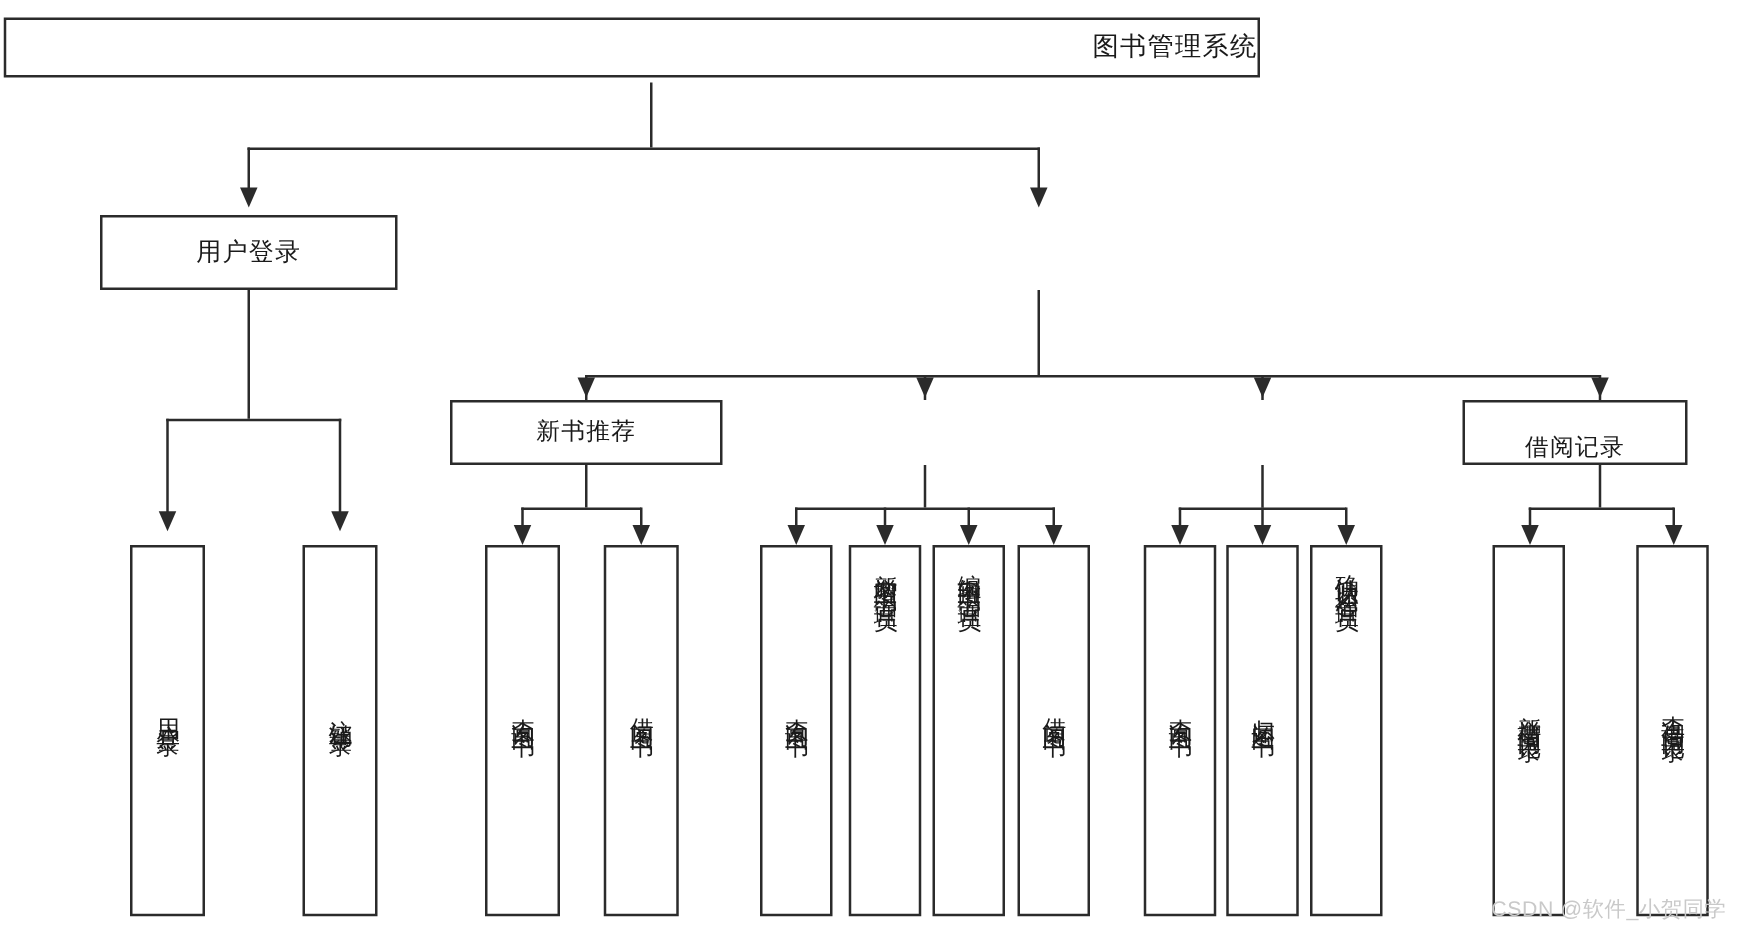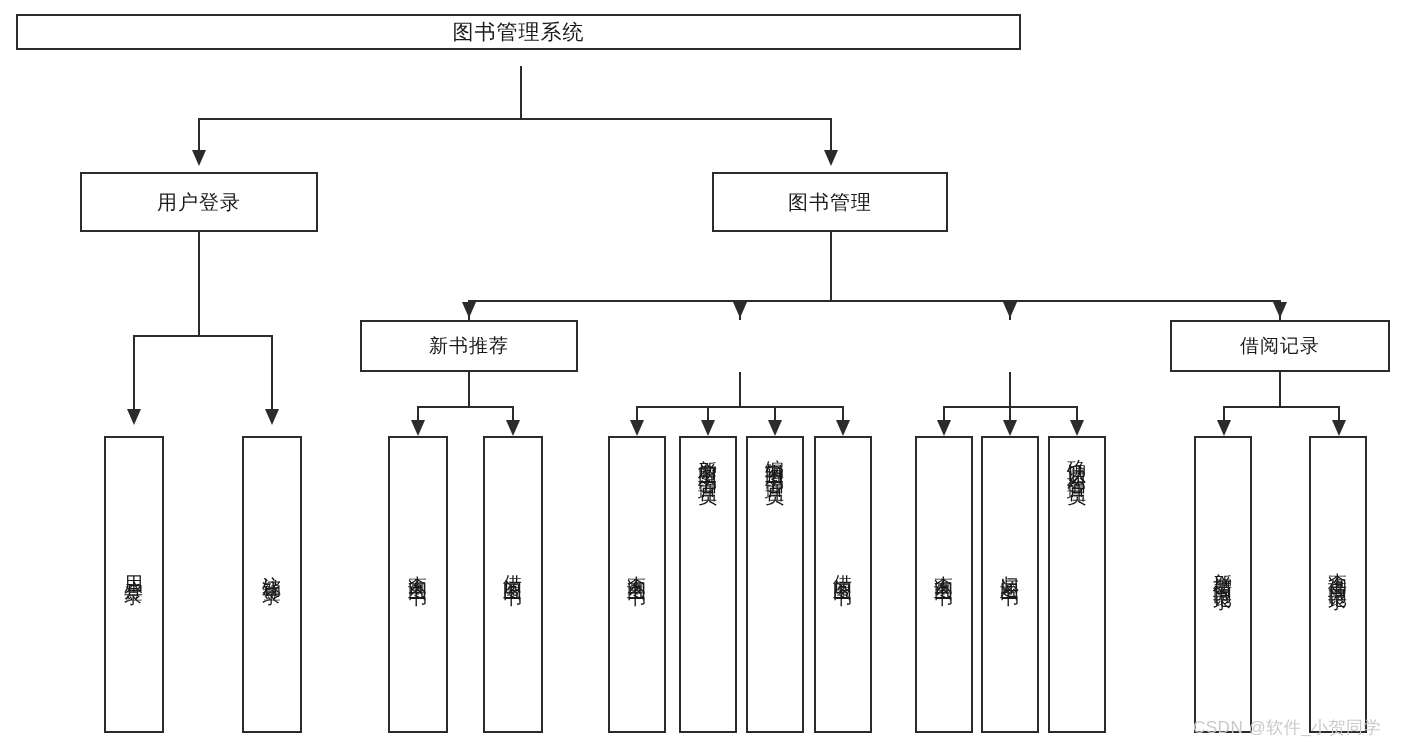--- a/index.html
+++ b/index.html
@@ -80,41 +80,38 @@
     white-space:nowrap;
     letter-spacing:0.5px;
     pointer-events:none;
   }
 </style>
 </head>
 <body>
 
 <div id="stage">
 
-  <div class="node root" style="left:16px;top:14px;width:1005px;height:36px;">
+  <div class="node root" style="left:3px;top:14px;width:1005px;height:48px;justify-content:flex-end;">
     <span>图书管理系统</span>
   </div>
 
   <div class="ln vln" style="left:520px;top:66px;width:2px;height:52px;"></div>
 
   <div class="ln hln" style="left:198px;top:118px;width:634px;height:2px;"></div>
 
   <div class="ln vln" style="left:198px;top:118px;width:2px;height:34px;"></div>
   <div class="arrow" style="left:192px;top:150px;"></div>
 
   <div class="ln vln" style="left:830px;top:118px;width:2px;height:34px;"></div>
   <div class="arrow" style="left:824px;top:150px;"></div>
 
   <div class="node lvl1" style="left:80px;top:172px;width:238px;height:60px;">
     <span>用户登录</span>
   </div>
 
-  <div class="node lvl1" style="left:712px;top:172px;width:236px;height:60px;">
-    <span>图书管理</span>
-  </div>
 
   <div class="ln vln" style="left:198px;top:232px;width:2px;height:103px;"></div>
   <div class="ln hln" style="left:133px;top:335px;width:140px;height:2px;"></div>
   <div class="ln vln" style="left:133px;top:335px;width:2px;height:76px;"></div>
   <div class="arrow" style="left:127px;top:409px;"></div>
   <div class="ln vln" style="left:271px;top:335px;width:2px;height:76px;"></div>
   <div class="arrow" style="left:265px;top:409px;"></div>
 
   <div class="ln vln" style="left:830px;top:232px;width:2px;height:68px;"></div>
   <div class="ln hln" style="left:468px;top:300px;width:812px;height:2px;"></div>
@@ -127,21 +124,21 @@
 
   <div class="ln vln" style="left:1009px;top:300px;width:2px;height:20px;"></div>
   <div class="arrow" style="left:1003px;top:302px;"></div>
 
   <div class="ln vln" style="left:1279px;top:300px;width:2px;height:20px;"></div>
   <div class="arrow" style="left:1273px;top:302px;"></div>
 
   <div class="node lvl2" style="left:360px;top:320px;width:218px;height:52px;">
     <span>新书推荐</span>
   </div>
-  <div class="node lvl2" style="left:1170px;top:320px;width:220px;height:52px;">
+  <div class="node lvl2" style="left:1170px;top:320px;width:180px;height:52px;align-items:flex-end;">
     <span>借阅记录</span>
   </div>
 
   <div class="ln vln" style="left:468px;top:372px;width:2px;height:34px;"></div>
   <div class="ln hln" style="left:417px;top:406px;width:96px;height:2px;"></div>
   <div class="ln vln" style="left:417px;top:406px;width:2px;height:18px;"></div>
   <div class="arrow" style="left:411px;top:420px;"></div>
   <div class="ln vln" style="left:512px;top:406px;width:2px;height:18px;"></div>
   <div class="arrow" style="left:506px;top:420px;"></div>
 

